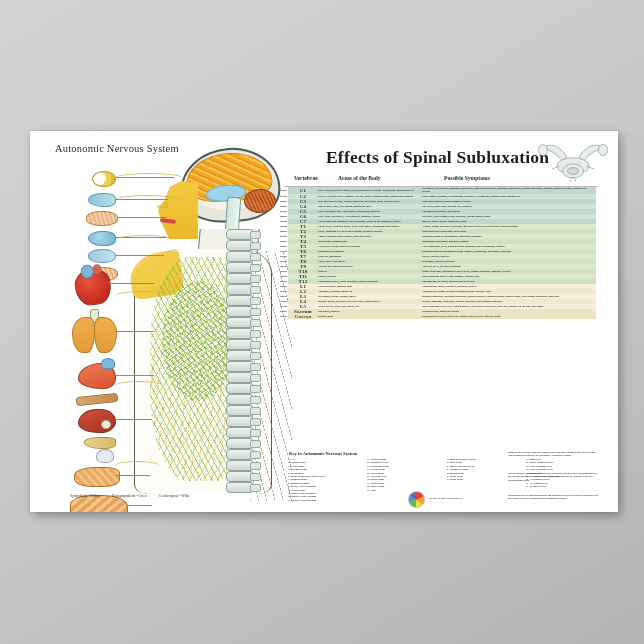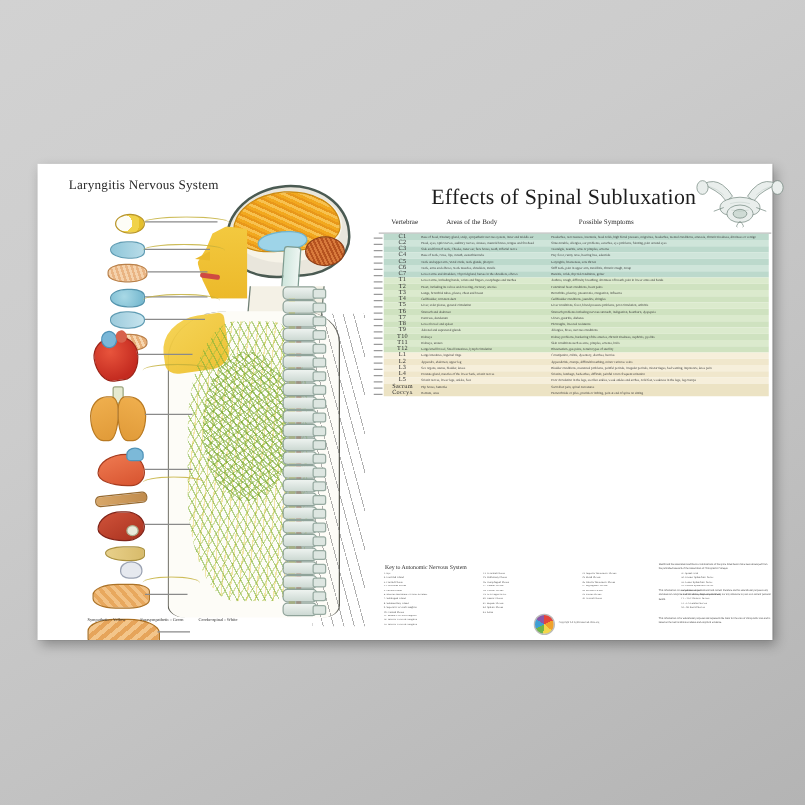--- a/index.html
+++ b/index.html
@@ -161,21 +161,21 @@
 
   .leadline{position:absolute;height:0;border-top:.6px solid #8a8a8a;}
   .nervecurve{position:absolute;border-top:.7px solid rgba(196,176,60,.85);
     border-radius:50%;height:10px;}
 
   
   #anat-legend{position:absolute;left:40px;top:363px;width:200px;
     display:flex;gap:12px;font-size:3.5px;color:#333;white-space:nowrap;}
 
   
-  #right{position:absolute;left:269px;top:0;width:326px;height:383px;}
+  #right{position:absolute;left:250px;top:0;width:326px;height:383px;font-weight:bold;}
   #main-title{position:absolute;left:46px;top:16px;font-size:17.5px;color:#1d1d1d;
     letter-spacing:.2px;white-space:nowrap;}
   #vert-art{position:absolute;left:256px;top:9px;width:74px;height:42px;}
 
   .col-heads{position:absolute;left:4px;top:44px;width:316px;height:12px;
     font-size:5.6px;color:#2b2b2b;}
   .ch{position:absolute;top:0;white-space:nowrap;}
   .ch-v{left:10px;}
   .ch-a{left:54px;}
   .ch-s{left:160px;}
@@ -220,21 +220,21 @@
 </style>
 </head>
 <body>
 
 <div id="stage">
 
   <div id="poster">
 
     <div id="anat">
 
-      <div id="anat-title">Laryngitis Nervous System</div>
+      <div id="anat-title">Autonomic Nervous System</div>
 
       <div class="skull">
         <div class="skull-inner"></div>
       </div>
       <div class="brain"></div>
       <div class="corpus"></div>
       <div class="cerebellum"></div>
       <div class="brainstem"></div>
       <div class="face"></div>
       <div class="nose"></div>

